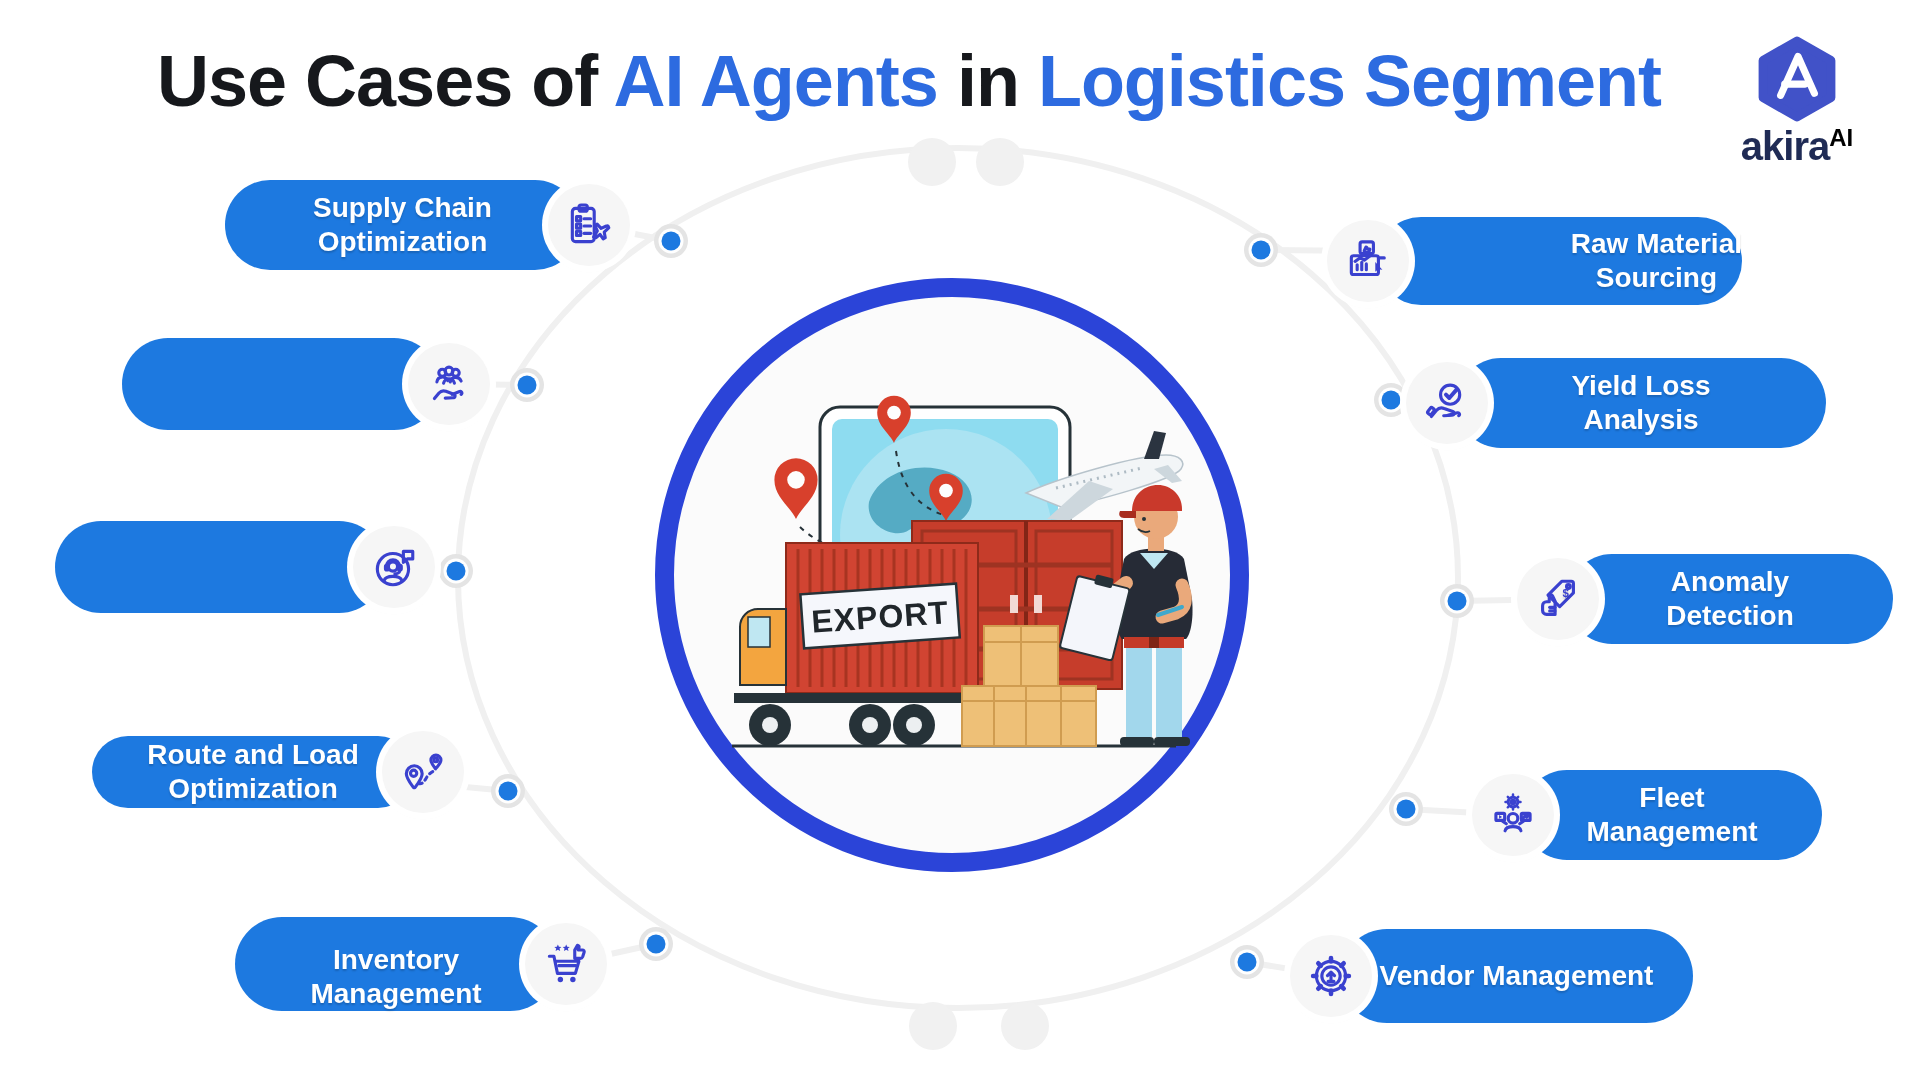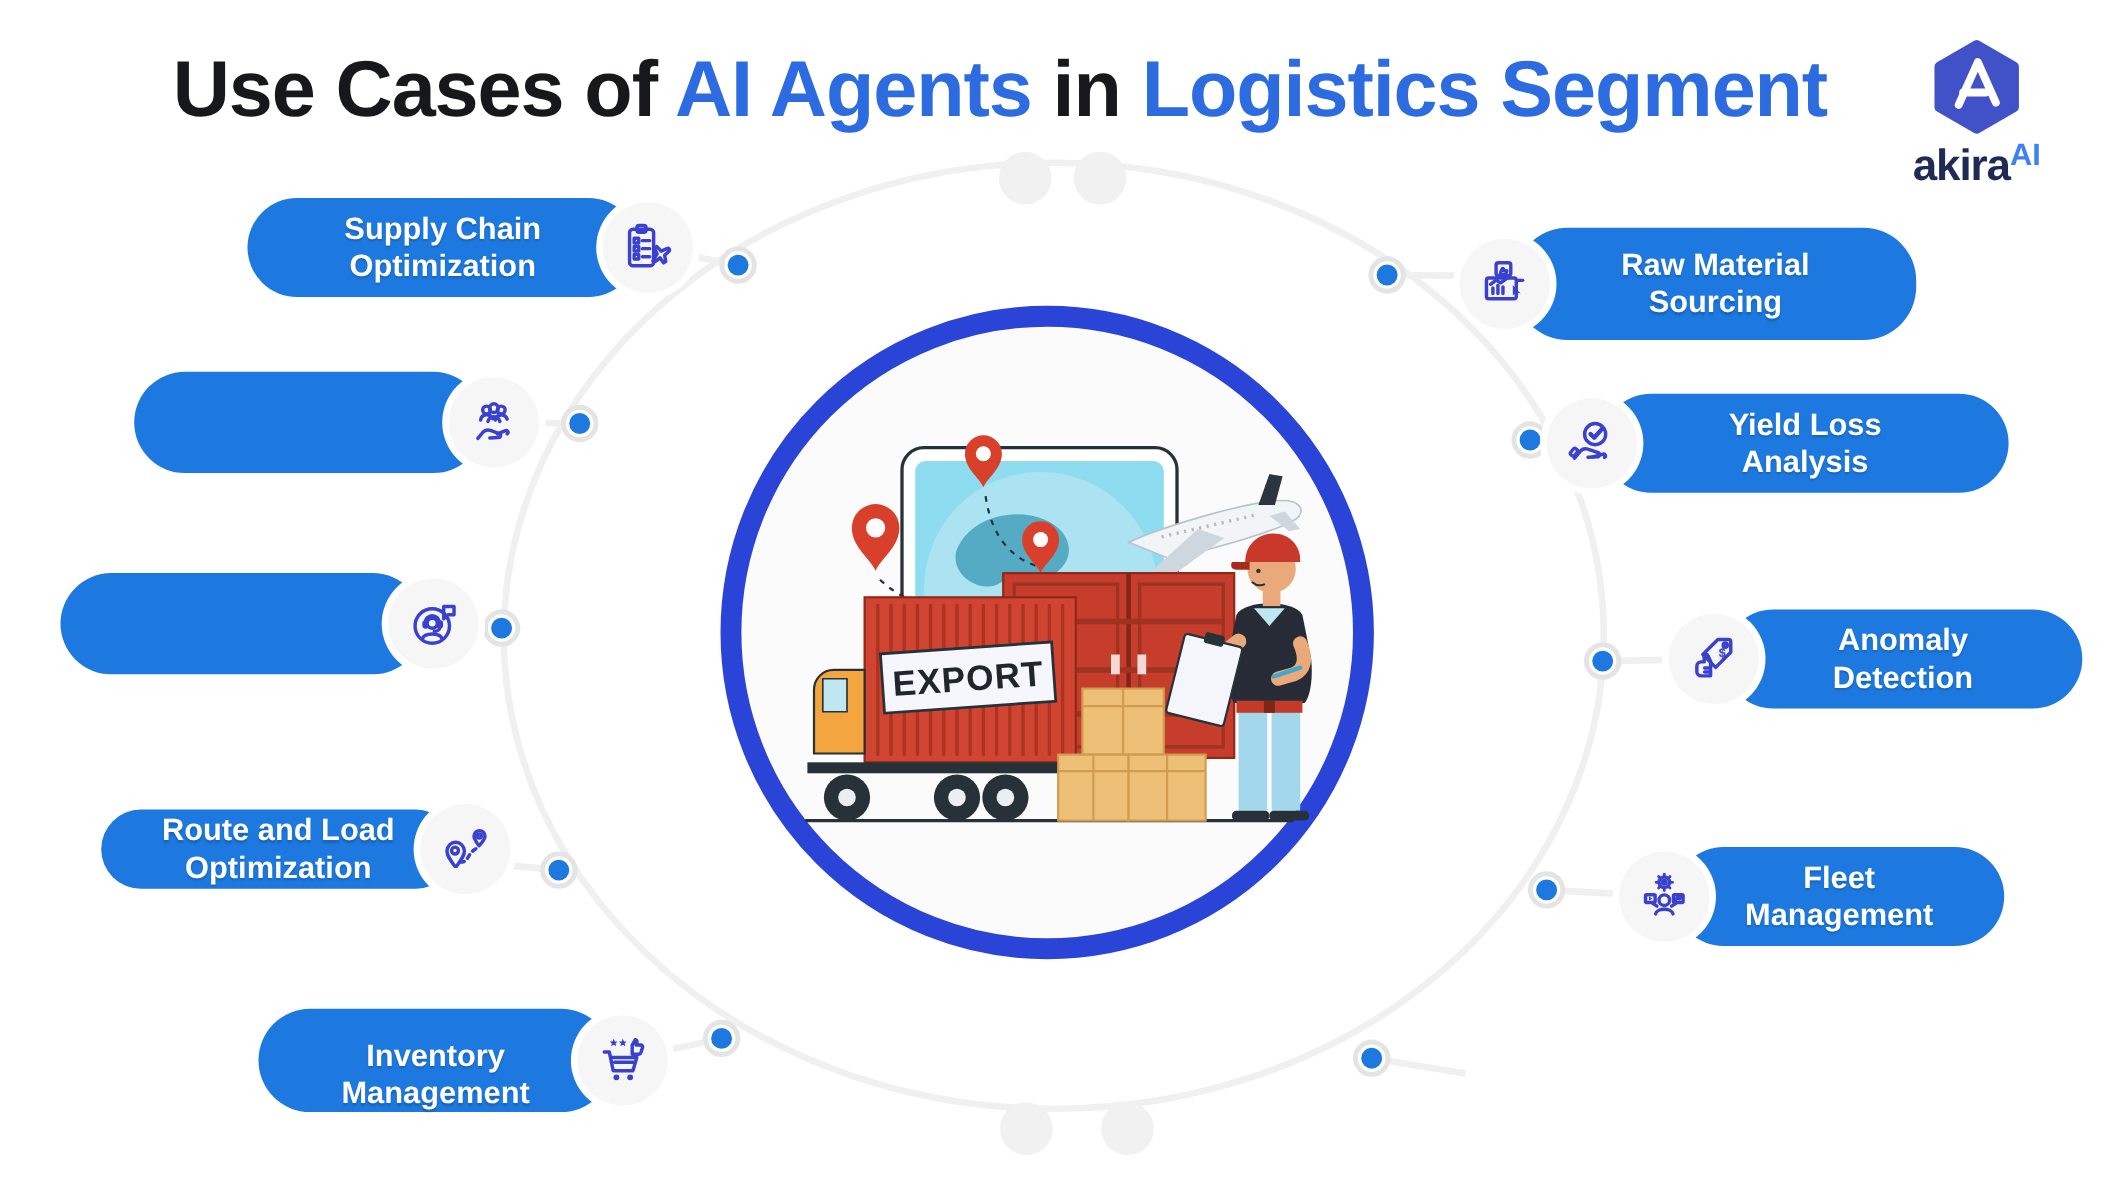--- a/index.html
+++ b/index.html
@@ -5,21 +5,21 @@
   html,body{margin:0;padding:0;background:#ffffff;}
   .canvas{position:relative;width:1920px;height:1080px;background:#ffffff;overflow:hidden;
           font-family:"Liberation Sans",sans-serif;}
   
   .title{position:absolute;left:0;top:40px;width:1818px;text-align:center;
          font-size:72px;font-weight:bold;letter-spacing:-1px;color:#16181c;white-space:nowrap;}
   .title .accent{color:#2d6be0;}
   
   .logo{position:absolute;left:1712px;top:36px;width:170px;text-align:center;}
   .logo .word{font-size:40px;font-weight:bold;color:#1f2b55;letter-spacing:-1px;line-height:1;}
-  .logo .sup{font-size:28px;font-weight:bold;color:#3b82f6;vertical-align:14px;letter-spacing:0;}
+  .logo .sup{font-size:24px;font-weight:bold;color:#000000;vertical-align:14px;letter-spacing:0;}
   
   .pill{position:absolute;background:#1d79e0;border-radius:48px;display:flex;align-items:center;
         justify-content:center;color:#ffffff;font-weight:bold;font-size:28px;line-height:34px;
         text-align:center;text-shadow:0 2px 2px rgba(0,0,0,0.18);}
   .pill .ln{display:block;}
   .icon-circle{position:absolute;top:50%;transform:translateY(-50%);width:82px;height:82px;
         border-radius:50%;background:#f6f6f6;display:flex;align-items:center;justify-content:center;
         box-shadow:0 0 0 6px #ffffff,0 2px 6px rgba(0,0,0,0.06);}
   .icon-circle.at-right{right:-50px;}
   .icon-circle.at-left{left:-50px;}
@@ -317,21 +317,21 @@
         <path d="M12.1,2.6 l0.5,1.1 1.2,0.1 -0.9,0.8 0.3,1.2 -1.1,-0.6 -1.1,0.6 0.3,-1.2 -0.9,-0.8 1.2,-0.1 z" fill="#3a41cf" stroke="none"></path>
         <path d="M16.2,5.3 l1.3-2.3 c0.7,0.2 0.9,0.7 0.7,1.4 l-0.3,0.9 h2 c0.6,0 1,0.5 0.8,1.1 l-0.7,2.1 c-0.2,0.5-0.6,0.8-1.1,0.8 h-2.7 z"></path>
         <path d="M4,8.3 h2.2 l1.7,8.2 h8.6 l1.7-5.8 H7"></path>
         <line x1="8.5" y1="12.8" x2="16.8" y2="12.8"></line>
         <circle cx="9.3" cy="19.4" r="1.3" fill="#3a41cf" stroke="none"></circle>
         <circle cx="15.3" cy="19.4" r="1.3" fill="#3a41cf" stroke="none"></circle>
       </svg>
     </span>
   </div>
 
-  <div class="pill" style="left:1377px;top:207px;width:365px;height:102px;">
+  <div class="pill" style="left:1377px;top:217px;width:365px;height:88px;justify-content:flex-end;">
     <div>
         <span class="ln">Raw Material</span>
         <span class="ln">Sourcing</span>
       </div>
     <span class="icon-circle at-left">
       <svg width="50" height="50" viewBox="0 0 24 24" fill="none" stroke="#3a41cf" stroke-width="1.5" stroke-linecap="round" stroke-linejoin="round">
         <rect x="4" y="9.5" width="13" height="9" rx="1"></rect>
         <line x1="6.8" y1="16.2" x2="6.8" y2="13.8"></line>
         <line x1="9" y1="16.2" x2="9" y2="12.6"></line>
         <line x1="11.2" y1="16.2" x2="11.2" y2="13.4"></line>
@@ -391,14 +391,29 @@
         <path d="M8.2,19.6 c0.5-2.7 7.1-2.7 7.6,0"></path>
         <rect x="3.8" y="11.2" width="4.2" height="3.4" rx="0.5"></rect>
           <path d="M5.3,12 l1.5,0.9 -1.5,0.9 z" fill="#3a41cf" stroke="none"></path>
         <rect x="16" y="11.2" width="4.2" height="3.4" rx="0.5"></rect>
           <path d="M16.8,13.6 l1-1.2 0.8,0.7 1-1.3"></path>
         <path d="M8.8,16.2 l-1.8-1.2 M15.2,16.2 l1.8-1.2"></path>
       </svg>
     </span>
   </div>
 
+  <div class="pill" style="left:1340px;top:929px;width:353px;height:94px;">
+    <div>
+        <span class="ln">Vendor Management</span>
+        <span class="ln"></span>
+      </div>
+    <span class="icon-circle at-left">
+      <svg width="50" height="50" viewBox="0 0 24 24" fill="none" stroke="#3a41cf" stroke-width="1.5" stroke-linecap="round" stroke-linejoin="round">
+        <circle cx="12" cy="12" r="7"></circle>
+        <path d="M12,3.4 v1.6 M12,19 v1.6 M3.4,12 h1.6 M19,12 h1.6 M5.9,5.9 l1.2,1.2 M16.9,16.9 l1.2,1.2 M18.1,5.9 l-1.2,1.2 M7.1,16.9 l-1.2,1.2" stroke-width="2.2"></path>
+        <circle cx="12" cy="12" r="4.4"></circle>
+        <path d="M12,14.4 V10.2 M10.3,11.8 L12,10.1 13.7,11.8"></path>
+        <line x1="10.6" y1="14.6" x2="13.4" y2="14.6"></line>
+      </svg>
+    </span>
+  </div>
 
 </div>
 
 </body></html>

